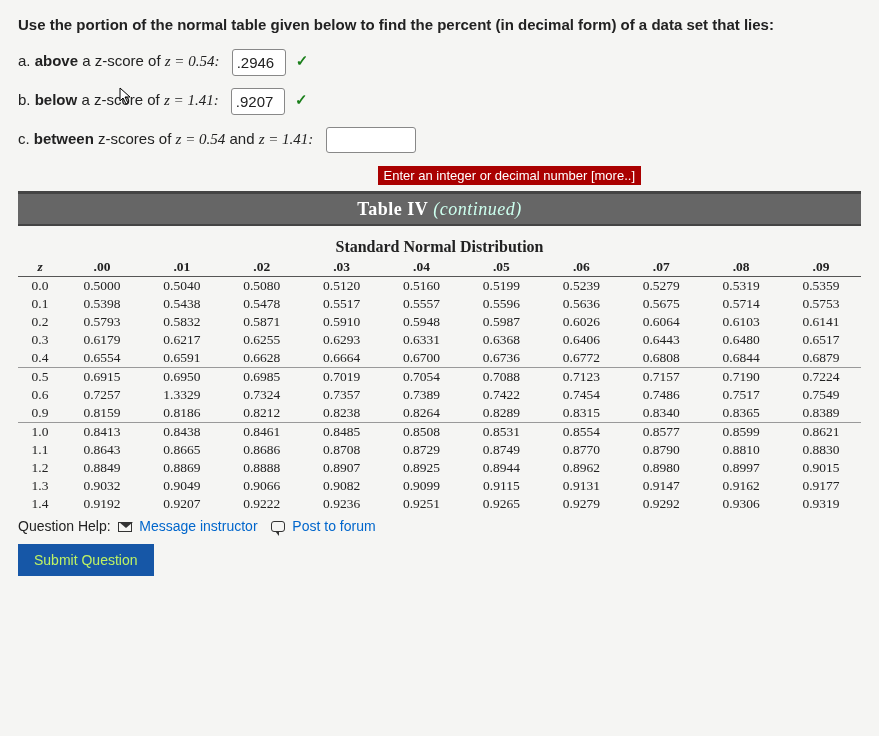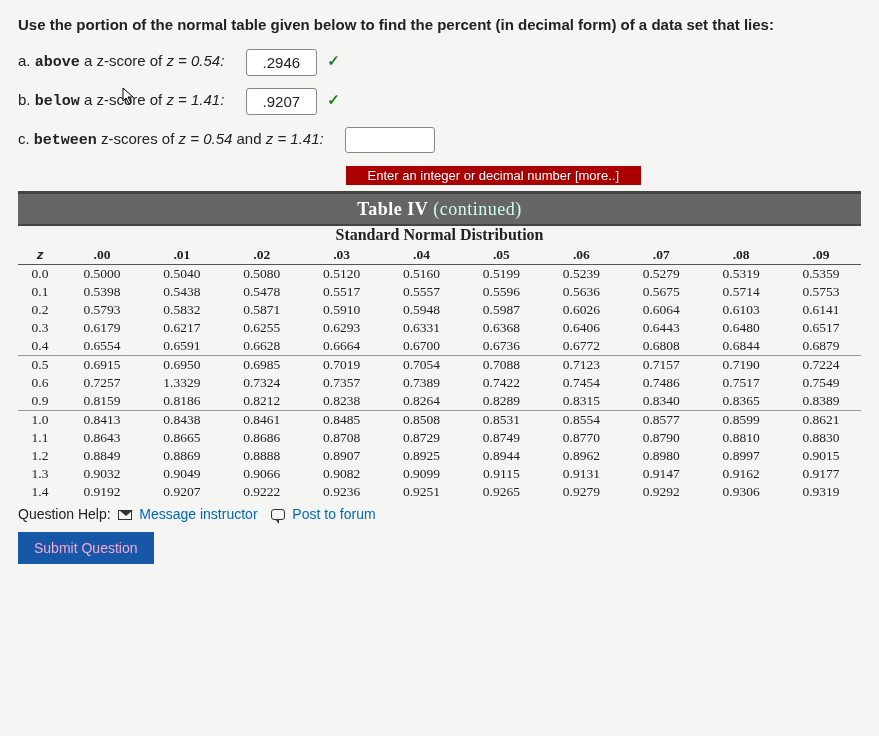--- a/index.html
+++ b/index.html
@@ -7,63 +7,63 @@
     margin: 0;
     padding: 14px 18px;
     font-family: Arial, Helvetica, sans-serif;
     font-size: 15px;
     color: #222;
     background: #f5f5f3;
     width: 879px;
   }
   .prompt { margin-bottom: 14px; line-height: 1.4; font-weight: bold; }
   .part { margin: 12px 0; }
-  .part b { font-weight: bold; font-family: Liberation Mono, monospace; }
+  .part b { font-weight: bold; }
   .ansbox {
     display: inline-block;
     border: 1px solid #888;
     border-radius: 3px;
-    padding: 4px 16px;
+    padding: 4px 4px;
     min-width: 54px;
     background: #fff;
-    margin-left: 17px;
+    margin-left: 8px;
     vertical-align: middle;
   }
   .ansbox.empty { min-width: 90px; height: 26px; }
   .check { color: #1a7f1a; margin-left: 6px; font-weight: bold; }
   .hint {
     display:inline-block;
     background: #a00;
     color: #fff;
-    padding: 2px 22px;
+    padding: 2px 6px;
     font-size: 13px;
     margin-left: 4px;
     vertical-align: middle;
   }
   .banner {
     background: #666;
     color: #fff;
     padding: 3px 0 0 0;
     margin-top: 6px;
     border-top: 3px solid #444;
     border-bottom: 2px solid #444;
   }
   .banner .ttitle {
     text-align: center;
     font-family: Georgia, serif;
     font-size: 18px;
     padding: 2px 0 4px 0;
     letter-spacing: .5px;
   }
-  .ttitle .cont { color:#cfe; font-weight: normal;}
+  .ttitle .cont { color:#cfe; font-style: italic; font-weight: normal;}
   .snd-title {
     text-align: center;
     font-family: Georgia, serif;
     font-weight: bold;
-    margin: 0 0 2px 0;
+    margin: 12px 0 2px 0;
     font-size: 16px;
   }
   table.ztab {
     border-collapse: collapse;
     width: 100%;
     font-size: 13.5px;
     font-family: Georgia, 'Times New Roman', serif;
   }
   table.ztab th, table.ztab td {
     padding: 1px 4px;
@@ -74,30 +74,30 @@
   .group-sep td { border-top: 1px solid #999; }
   .qhelp { margin-top: 5px; font-size: 14px;}
   .qhelp a { color: #0066cc; text-decoration: none; cursor: pointer;}
   .mail-icon { display:inline-block; width:14px; height:10px; border:1.2px solid #333; position:relative; vertical-align:middle; margin-right:3px;}
   .mail-icon::after{content:"";position:absolute;left:-0.5px;top:-0.5px;width:0;height:0;border-left:7px solid transparent;border-right:7px solid transparent;border-top:6px solid #333;}
   .bubble-icon{display:inline-block; width:14px;height:11px;border:1.2px solid #333;border-radius:3px;position:relative;vertical-align:middle;margin:0 3px 0 10px;}
   .bubble-icon::after{content:"";position:absolute;left:3px;bottom:-5px;width:0;height:0;border-left:4px solid transparent;border-right:0 solid transparent;border-top:5px solid #333;}
   .submit-btn {
     display:inline-block;
     background: #1657a7;
-    color: #f9a8d4;
+    color: #bef264;
     padding: 8px 16px;
     border: none;
     font-size: 14px;
     margin-top: 10px;
     cursor: pointer;
   }
   .cursor-arrow{position:relative;display:inline-block;}
   .cursor-arrow svg{position:absolute; left:-2px; top:-18px;}
-  .zlabel { font-style: italic; font-family: Liberation Sans, sans-serif;}
+  .zlabel { font-style: italic; font-family: Liberation Serif, serif;}
 </style>
 </head>
 <body>
 
 
 
 <div class="prompt">Use the portion of the normal table given below to find the percent (in decimal form) of a data set that lies:</div>
 
 <div class="part">
   <span>a. </span>

